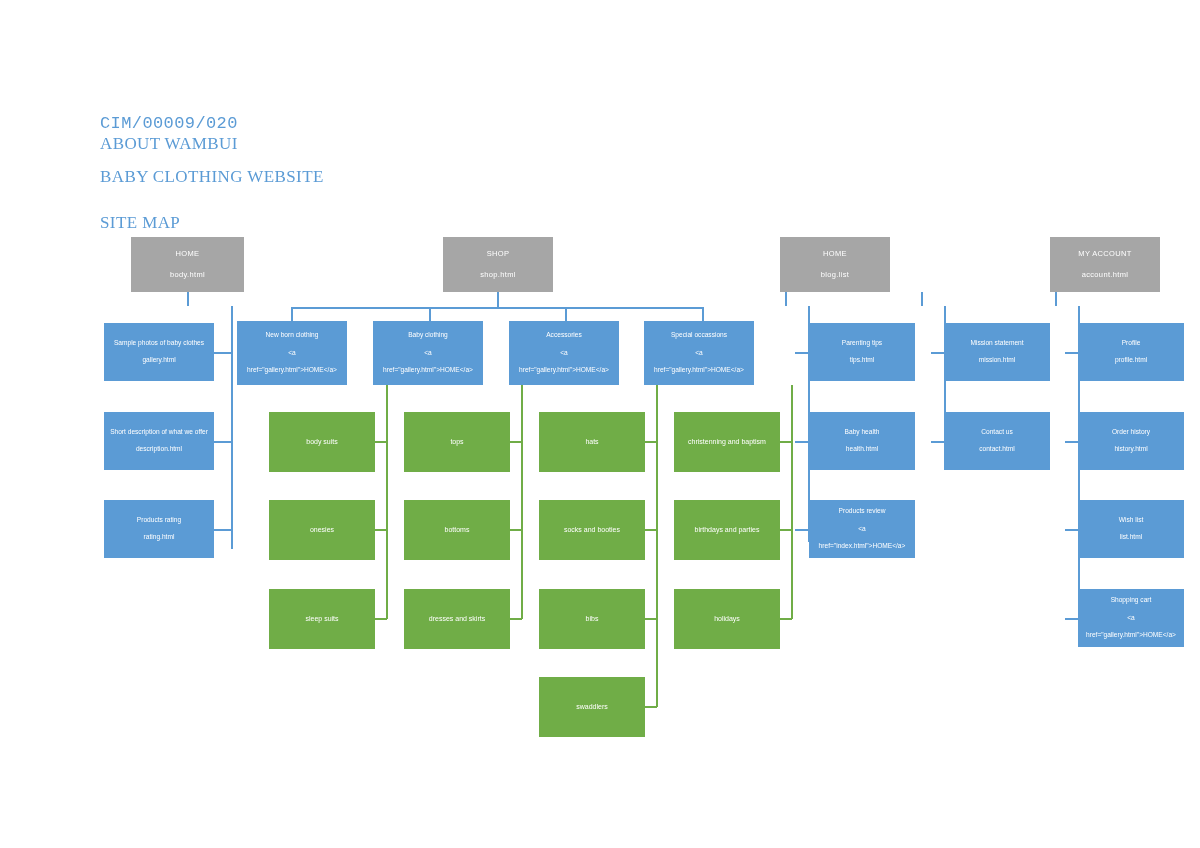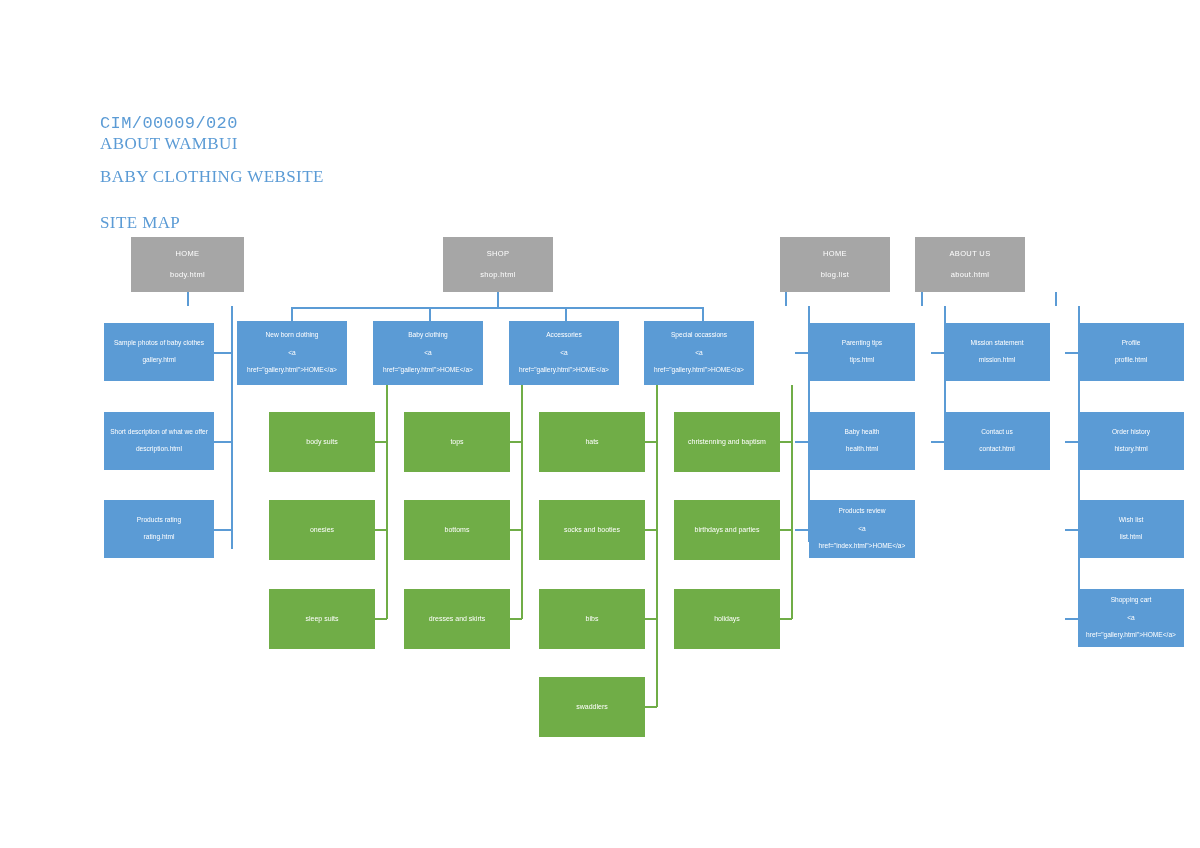--- a/index.html
+++ b/index.html
@@ -104,24 +104,24 @@
       <span>SHOP</span><br>
       <span>shop.html</span>
     </span>
   </div>
   <div class="node gray" style="left:780px;top:237px;width:110px;height:55px;">
     <span>
       <span>HOME</span><br>
       <span>blog.list</span>
     </span>
   </div>
-  <div class="node gray" style="left:915px;top:237px;width:110px;height:55px;">
-    <span>
-      <span>ABOUT US</span><br>
-      <span>about.html</span>
+  <div class="node gray" style="left:1050px;top:237px;width:110px;height:55px;">
+    <span>
+      <span>MY ACCOUNT</span><br>
+      <span>account.html</span>
     </span>
   </div>
 
   <div class="node blue" style="left:104px;top:323px;width:110px;height:58px;">
     <span>
       <span>Sample photos of baby clothes</span><br>
       <span>gallery.html</span>
     </span>
   </div>
   <div class="node blue" style="left:104px;top:412px;width:110px;height:58px;">

